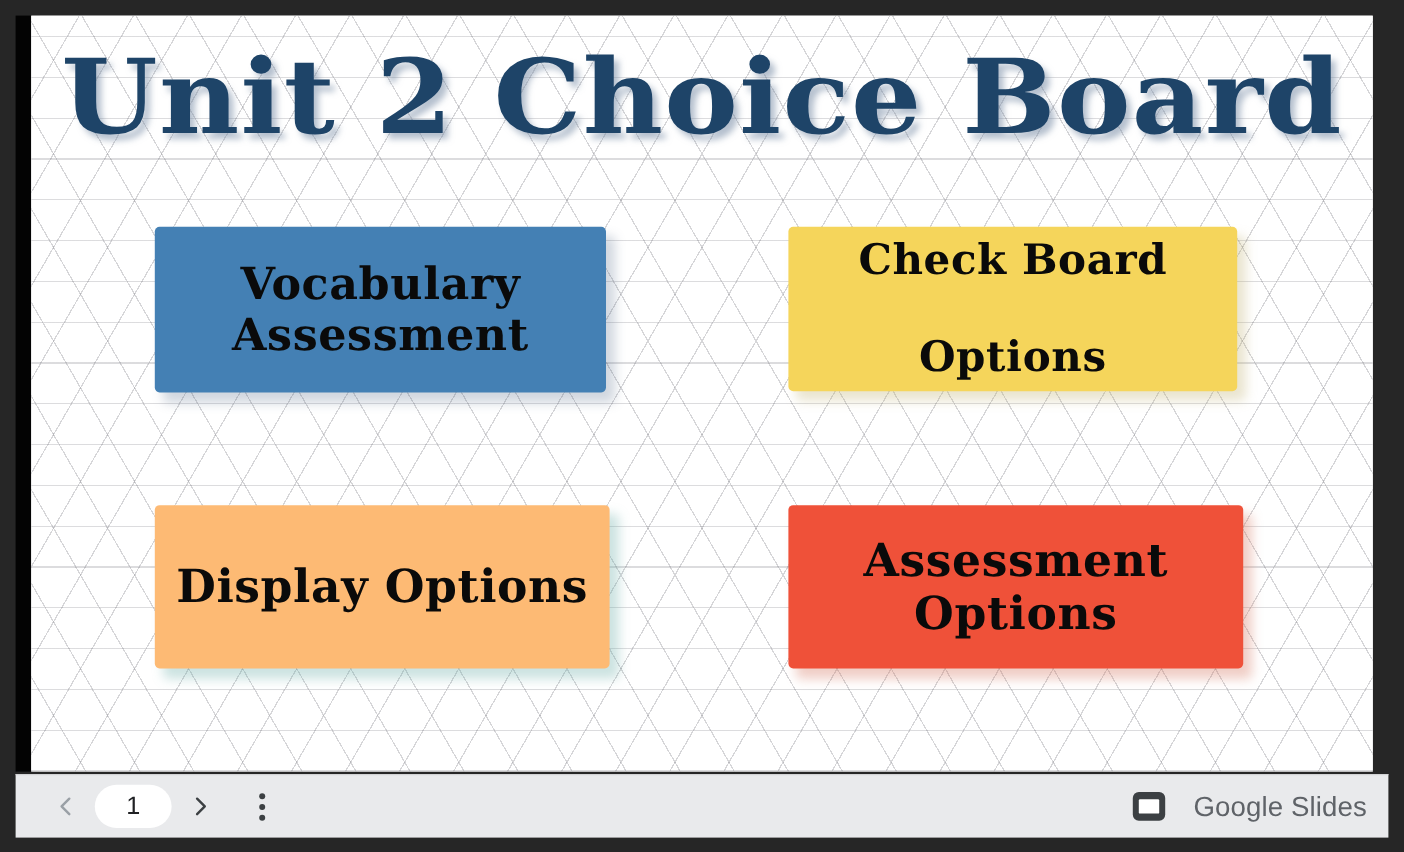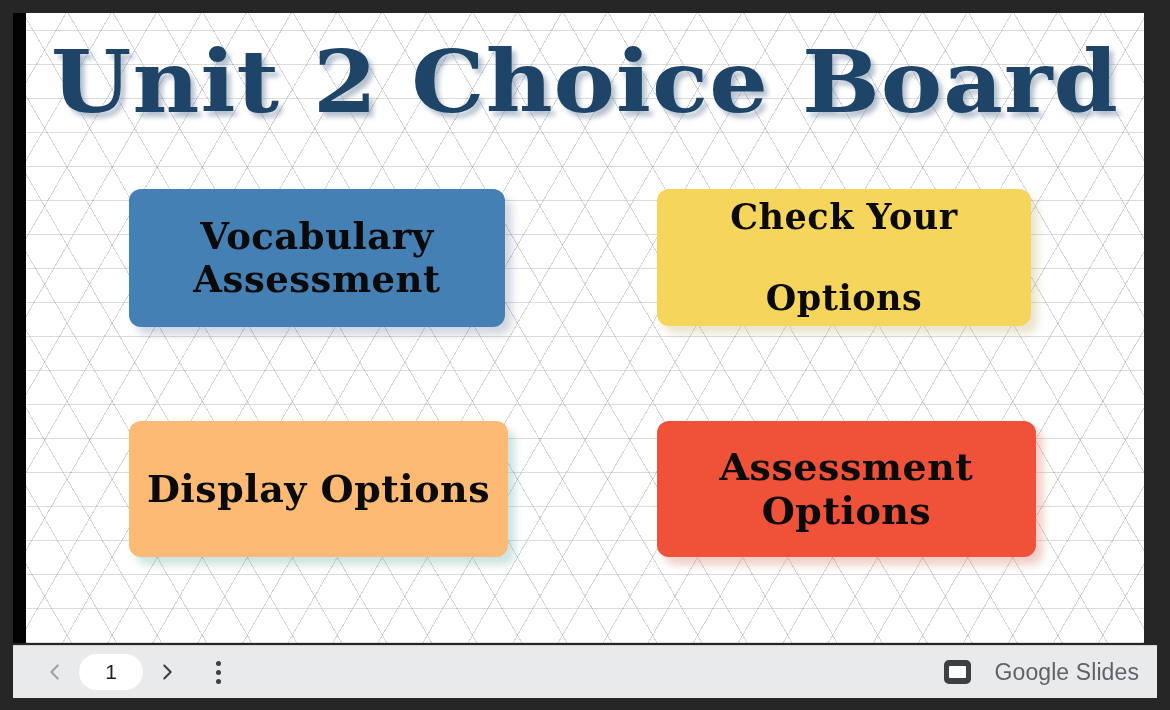--- a/index.html
+++ b/index.html
@@ -79,21 +79,21 @@
     transform-origin: center top;
   }
 
   
   .choice-btn {
     position: absolute;
     display: flex;
     align-items: center;
     justify-content: center;
     text-align: center;
-    border-radius: 12px;
+    border-radius: 4px;
     box-sizing: border-box;
     padding: 6px 14px;
     font-family: "DejaVu Serif", "Liberation Serif", serif;
     font-weight: bold;
     color: #0a0a0a;
     line-height: 1.16;
     letter-spacing: 0.5px;
     cursor: pointer;
     user-select: none;
   }
@@ -228,21 +228,21 @@
 
     <div class="choice-btn" id="btn-vocabulary">
       <span class="btn-label">
         <span>Vocabulary</span><br>
         <span>Assessment</span>
       </span>
     </div>
 
     <div class="choice-btn" id="btn-check-understanding">
       <span class="btn-label">
-        <span>Check Your</span><br>
+        <span>Check Board</span><br>
         <br>
         <span>Options</span>
       </span>
     </div>
 
     <div class="choice-btn" id="btn-display">
       <span class="btn-label">
         <span>Display Options</span>
       </span>
     </div>

